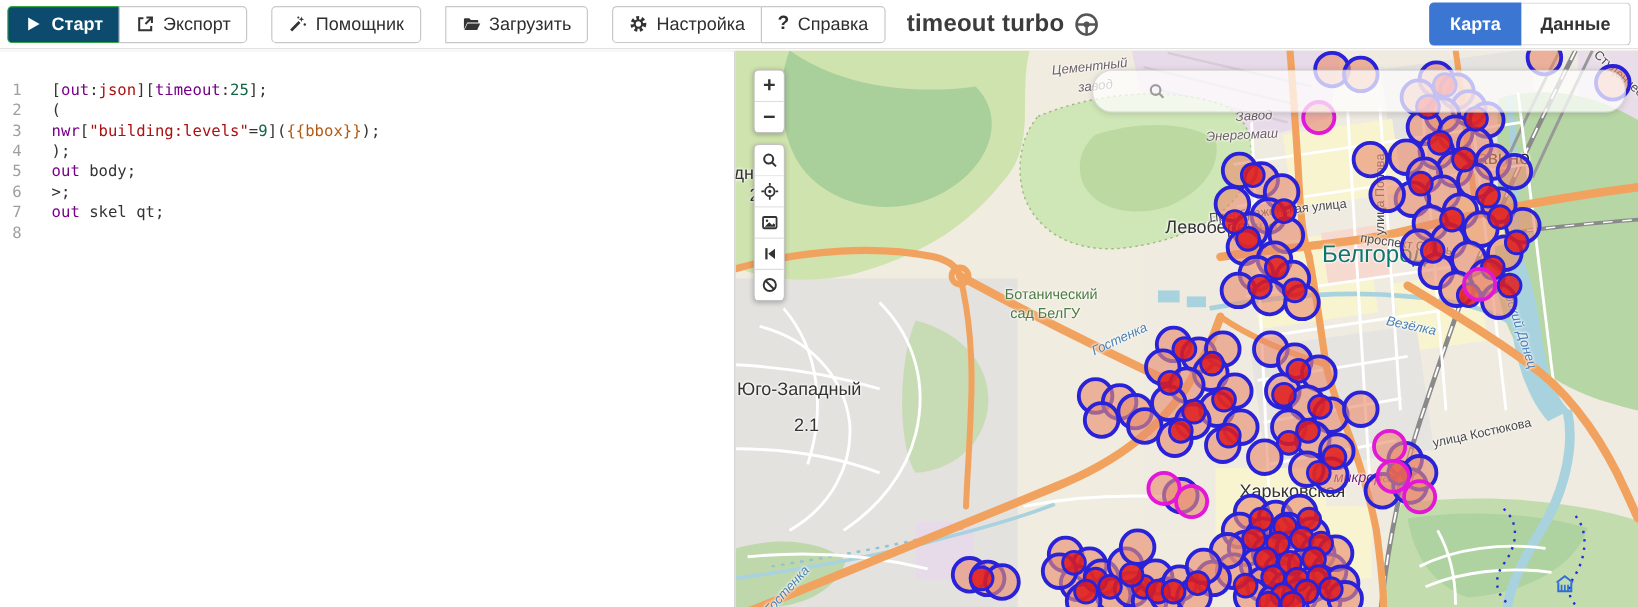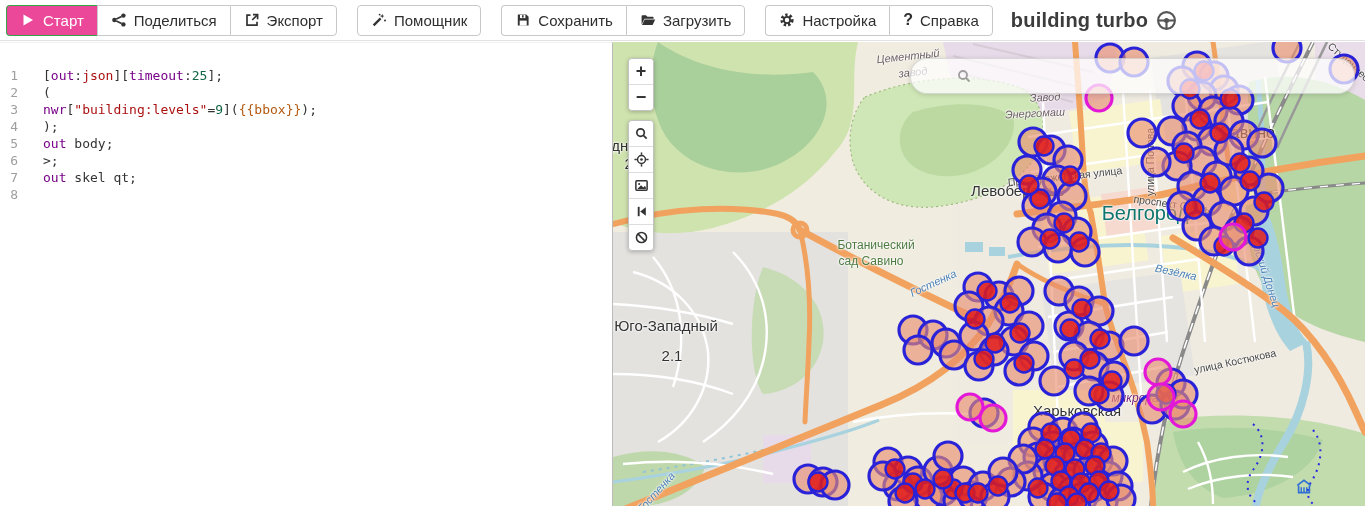--- a/index.html
+++ b/index.html
@@ -7,21 +7,21 @@
   
   .header{position:absolute;left:0;top:0;width:1365px;height:41px;background:#fff;
     border-bottom:1px solid #e2e2e2;display:flex;align-items:center;padding-left:6px;box-sizing:border-box;}
   .btn-group{display:flex;}
   .btn{height:31px;display:flex;align-items:center;gap:7px;padding:0 13px;background:#fff;
     border:1px solid #c8c8c8;color:#2f2f2f;font-size:15px;cursor:pointer;white-space:nowrap;}
   .btn-group .btn{border-radius:0;border-right-width:0;}
   .btn-group .btn:first-child{border-radius:4px 0 0 4px;}
   .btn-group .btn:last-child{border-radius:0 4px 4px 0;border-right-width:1px;}
   .btn-group .btn.only{border-radius:4px;border-right-width:1px;}
-  .btn.green{background:#ec4899;border-color:#35a447;color:#fff;}
+  .btn.green{background:#0c4a6e;border-color:#35a447;color:#fff;font-weight:bold;}
   .mgap{margin-left:20px;}
   .logo{margin-left:18px;display:flex;align-items:center;gap:8px;}
   .logo-text{font-size:20px;font-weight:bold;color:#3c3c3c;letter-spacing:.2px;}
   .tabs{margin-left:auto;margin-right:6px;display:flex;}
   .tab{height:34px;display:flex;align-items:center;padding:0 16px;font-size:15px;font-weight:bold;
     border:1px solid #c6c6c6;background:#fff;color:#333;cursor:pointer;}
   .tab.active{background:#3b76d2;border-color:#3b76d2;color:#fff;border-radius:4px 0 0 4px;}
   .tab.inactive{border-left-width:0;border-radius:0 4px 4px 0;}
   .icon16{width:16px;height:16px;flex:0 0 auto;}
   
@@ -65,30 +65,20 @@
 <div class="header">
   <div class="btn-group">
     <button class="btn green">
       <svg class="icon16" viewBox="0 0 16 16">
           <path d="M3.5,2.5 L13,8 L3.5,13.5 Z" fill="#fff"></path>
         </svg>
       <span>Старт</span>
     </button>
     <button class="btn">
       <svg class="icon16" viewBox="0 0 16 16">
-        <circle cx="12.4" cy="3.6" r="2.2" fill="#333"></circle>
-          <circle cx="3.4" cy="8" r="2.2" fill="#333"></circle>
-          <circle cx="12.4" cy="12.4" r="2.2" fill="#333"></circle>
-        <line x1="5.3" y1="7" x2="10.6" y2="4.4" stroke="#333" stroke-width="1.7"></line>
-        <line x1="5.3" y1="9" x2="10.6" y2="11.6" stroke="#333" stroke-width="1.7"></line>
-      </svg>
-      <span>Поделиться</span>
-    </button>
-    <button class="btn">
-      <svg class="icon16" viewBox="0 0 16 16">
         <path d="M6.5,3.2 H3 V13.2 H13 V9.7" fill="none" stroke="#333" stroke-width="1.7"></path>
         <path d="M9,2.6 H13.6 V7.2" fill="none" stroke="#333" stroke-width="1.7"></path>
         <line x1="13.3" y1="2.9" x2="8.2" y2="8" stroke="#333" stroke-width="1.7"></line>
       </svg>
       <span>Экспорт</span>
     </button>
   </div>
 
   <div class="btn-group mgap">
     <button class="btn only">
@@ -98,29 +88,20 @@
         <circle cx="14" cy="8.4" r="1" fill="#333"></circle>
           <circle cx="8.6" cy="2.6" r=".9" fill="#333"></circle>
       </svg>
       <span>Помощник</span>
     </button>
   </div>
 
   <div class="btn-group mgap">
     <button class="btn">
       <svg class="icon16" viewBox="0 0 16 16">
-        <path d="M2.8,2.5 H11.3 L13.6,4.8 V13.6 H2.8 Z" fill="#333"></path>
-        <rect x="5" y="2.8" width="5.4" height="3.3" fill="#fff"></rect>
-        <rect x="7" y="3.2" width="1.6" height="2.4" fill="#333"></rect>
-        <rect x="4.7" y="8.6" width="7" height="5" fill="#fff"></rect>
-      </svg>
-      <span>Сохранить</span>
-    </button>
-    <button class="btn">
-      <svg class="icon16" viewBox="0 0 16 16">
         <path d="M1.6,12.6 V4.2 a1,1 0 0 1 1,-1 H6 L7.5,4.7 H12.6 a1,1 0 0 1 1,1 V6.8 H4.4 Z" fill="#333"></path>
         <path d="M4.6,7.6 H15.2 L12.6,12.9 H2 Z" fill="#333"></path>
       </svg>
       <span>Загрузить</span>
     </button>
   </div>
 
   <div class="btn-group mgap">
     <button class="btn">
       <svg class="icon16" viewBox="0 0 16 16">
@@ -129,29 +110,33 @@
       </svg>
       <span>Настройка</span>
     </button>
     <button class="btn">
       <span style="font-weight:bold;font-size:16px;">?</span>
       <span>Справка</span>
     </button>
   </div>
 
   <div class="logo">
-    <span class="logo-text">building turbo</span>
+    <span class="logo-text">timeout turbo</span>
     <svg width="21" height="21" viewBox="0 0 20 20">
       <circle cx="10" cy="10" r="8" fill="none" stroke="#555" stroke-width="2"></circle>
       <line x1="2" y1="10" x2="18" y2="10" stroke="#555" stroke-width="2"></line>
       <line x1="10" y1="11" x2="10" y2="18" stroke="#555" stroke-width="2"></line>
       <circle cx="10" cy="10" r="2.4" fill="#555"></circle>
     </svg>
   </div>
 
+  <div class="tabs">
+    <div class="tab active">Карта</div>
+    <div class="tab inactive">Данные</div>
+  </div>
 </div>
 
 <div class="editor">
   <div class="gutter" id="gutter">
       <div>1</div>
       <div>2</div>
       <div>3</div>
       <div>4</div>
       <div>5</div>
       <div>6</div>
@@ -266,21 +251,21 @@
       <div class="lbl suburb15" style="left: 464px; top: 368px; transform: translate(-50%, -50%) rotate(0deg);">Харьковская</div>
       <div class="lbl suburb15" style="left: 405px; top: 148px; transform: translate(-50%, -50%) rotate(0deg);">Левобережье</div>
       <div class="lbl suburb15" style="left: 4px; top: 103px; transform: translate(-50%, -50%) rotate(0deg);">ападный</div>
       <div class="lbl suburb15" style="left: 22px; top: 121px; transform: translate(-50%, -50%) rotate(0deg);">2.5</div>
       <div class="lbl ind" style="left: 432px; top: 55px; transform: translate(-50%, -50%) rotate(-3deg);">Завод</div>
       <div class="lbl ind" style="left: 422px; top: 71px; transform: translate(-50%, -50%) rotate(-3deg);">Энергомаш</div>
       <div class="lbl ind" style="left: 295px; top: 14px; transform: translate(-50%, -50%) rotate(-6deg);">Цементный</div>
       <div class="lbl ind" style="left: 300px; top: 30px; transform: translate(-50%, -50%) rotate(-6deg);">завод</div>
       <div class="lbl suburb-it" style="left: 532px; top: 356px; transform: translate(-50%, -50%) rotate(0deg);">микрорайон</div>
       <div class="lbl green" style="left: 263px; top: 203px; transform: translate(-50%, -50%) rotate(0deg);">Ботанический</div>
-      <div class="lbl green" style="left: 258px; top: 219px; transform: translate(-50%, -50%) rotate(0deg);">сад Савино</div>
+      <div class="lbl green" style="left: 258px; top: 219px; transform: translate(-50%, -50%) rotate(0deg);">сад БелГУ</div>
       <div class="lbl street" style="left: 537px; top: 120px; transform: translate(-50%, -50%) rotate(-90deg);">улица Попова</div>
       <div class="lbl street" style="left: 560px; top: 162px; transform: translate(-50%, -50%) rotate(8deg);">проспект Славы</div>
       <div class="lbl street" style="left: 452px; top: 134px; transform: translate(-50%, -50%) rotate(-6deg);">Преображенская улица</div>
       <div class="lbl street" style="left: 622px; top: 319px; transform: translate(-50%, -50%) rotate(-12deg);">улица Костюкова</div>
       <div class="lbl street" style="left: 742px; top: 25px; transform: translate(-50%, -50%) rotate(42deg);">Студенческая</div>
       <div class="lbl water" style="left: 320px; top: 241px; transform: translate(-50%, -50%) rotate(-25deg);">Гостенка</div>
       <div class="lbl water" style="left: 43px; top: 450px; transform: translate(-50%, -50%) rotate(-48deg);">Гостенка</div>
       <div class="lbl water" style="left: 563px; top: 230px; transform: translate(-50%, -50%) rotate(12deg);">Везёлка</div>
       <div class="lbl water" style="left: 650px; top: 222px; transform: translate(-50%, -50%) rotate(72deg);">Северский Донец</div>
     </div>

